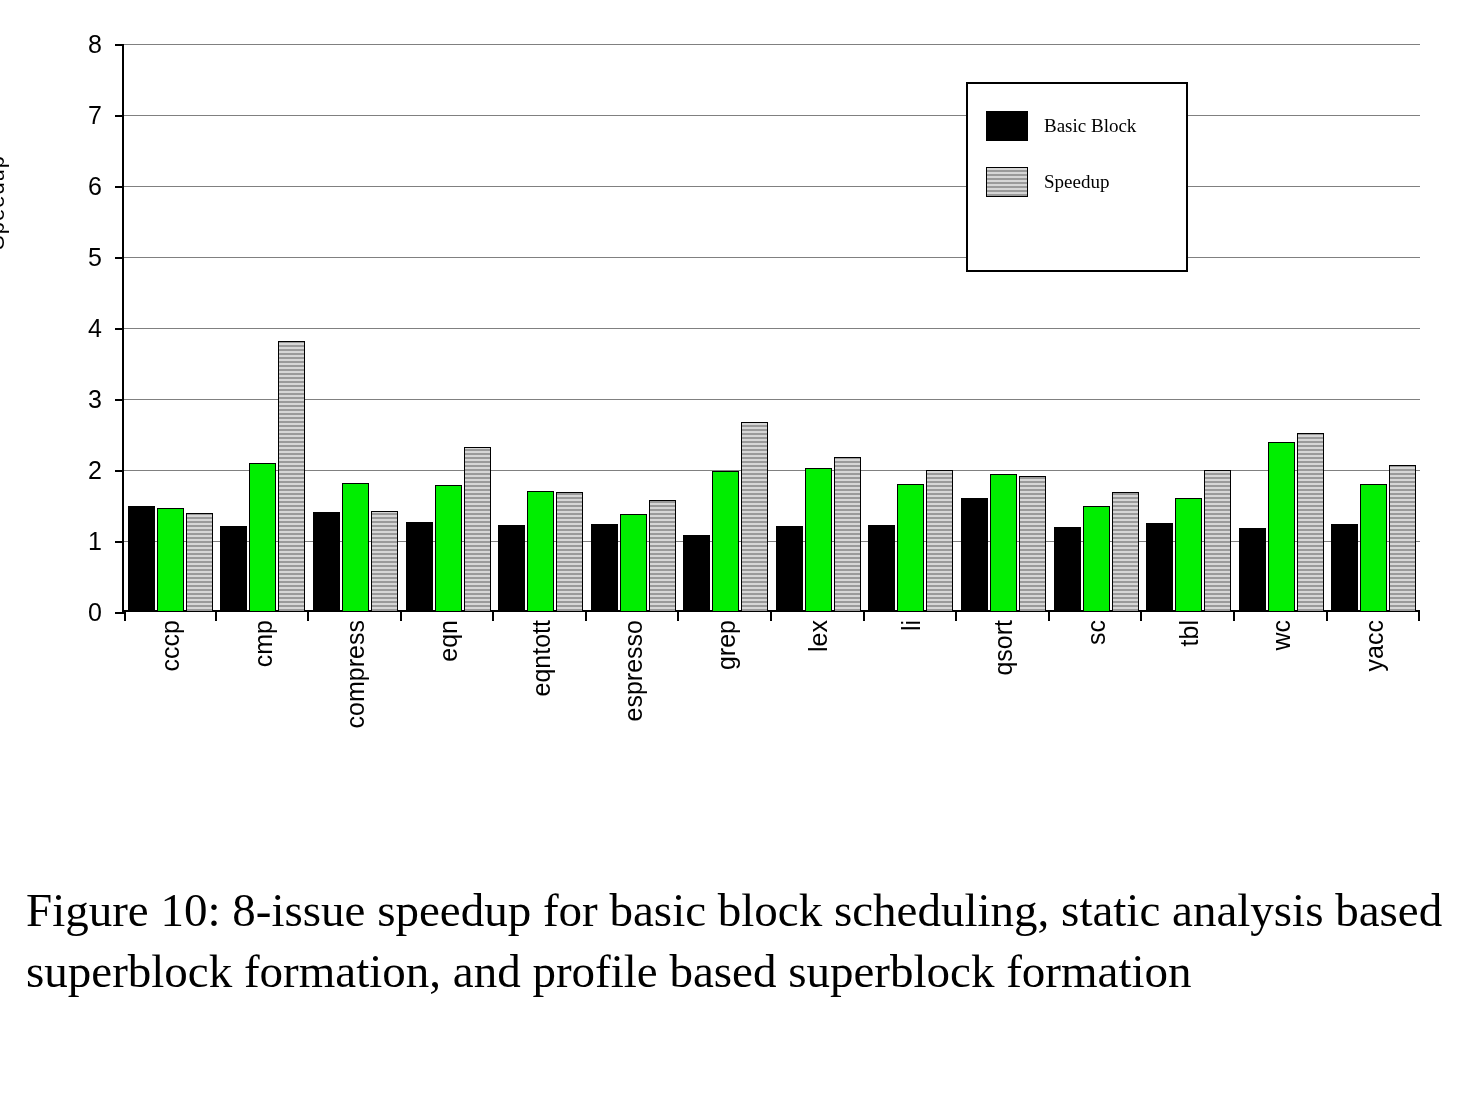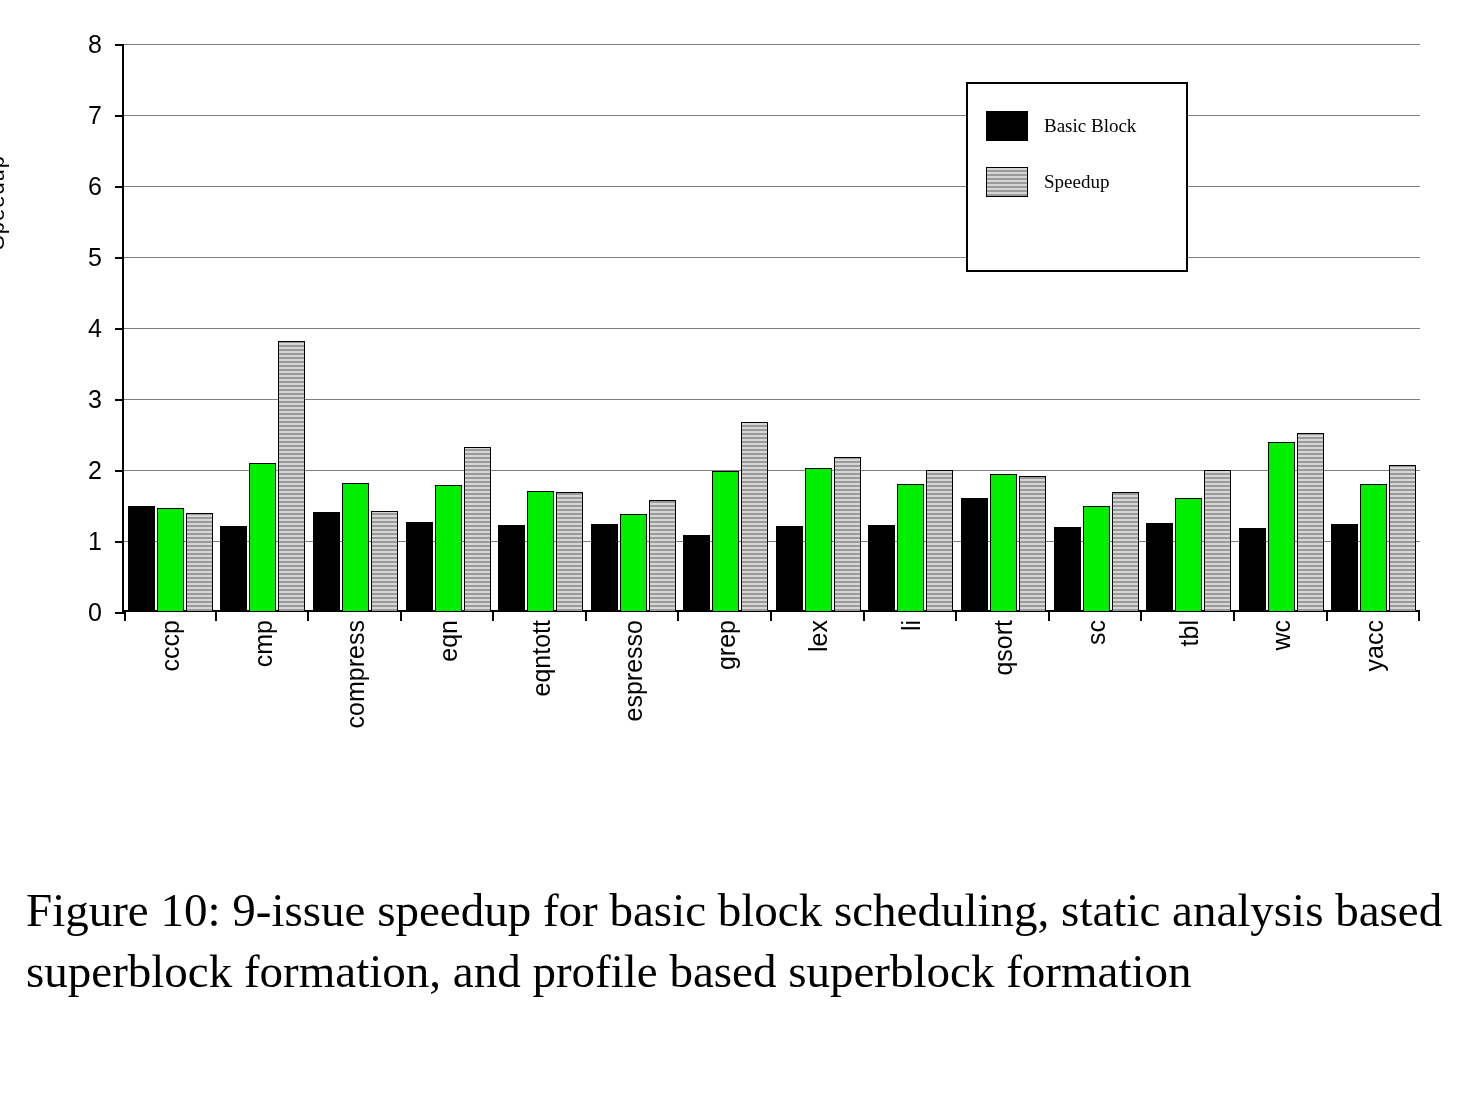--- a/index.html
+++ b/index.html
@@ -389,14 +389,14 @@
         <span class="swatch basic"></span>
         <span class="legend-label">Basic Block</span>
       </div>
       <div class="legend-row">
         <span class="swatch profile"></span>
         <span class="legend-label">Speedup</span>
       </div>
     </div>
   </div>
 
-  <div id="caption">Figure 10: 9-issue speedup for basic block scheduling, static analysis based superblock formation, and profile based superblock formation</div>
+  <div id="caption">Figure 10: 8-issue speedup for basic block scheduling, static analysis based superblock formation, and profile based superblock formation</div>
 </div>
 
 </body></html>

